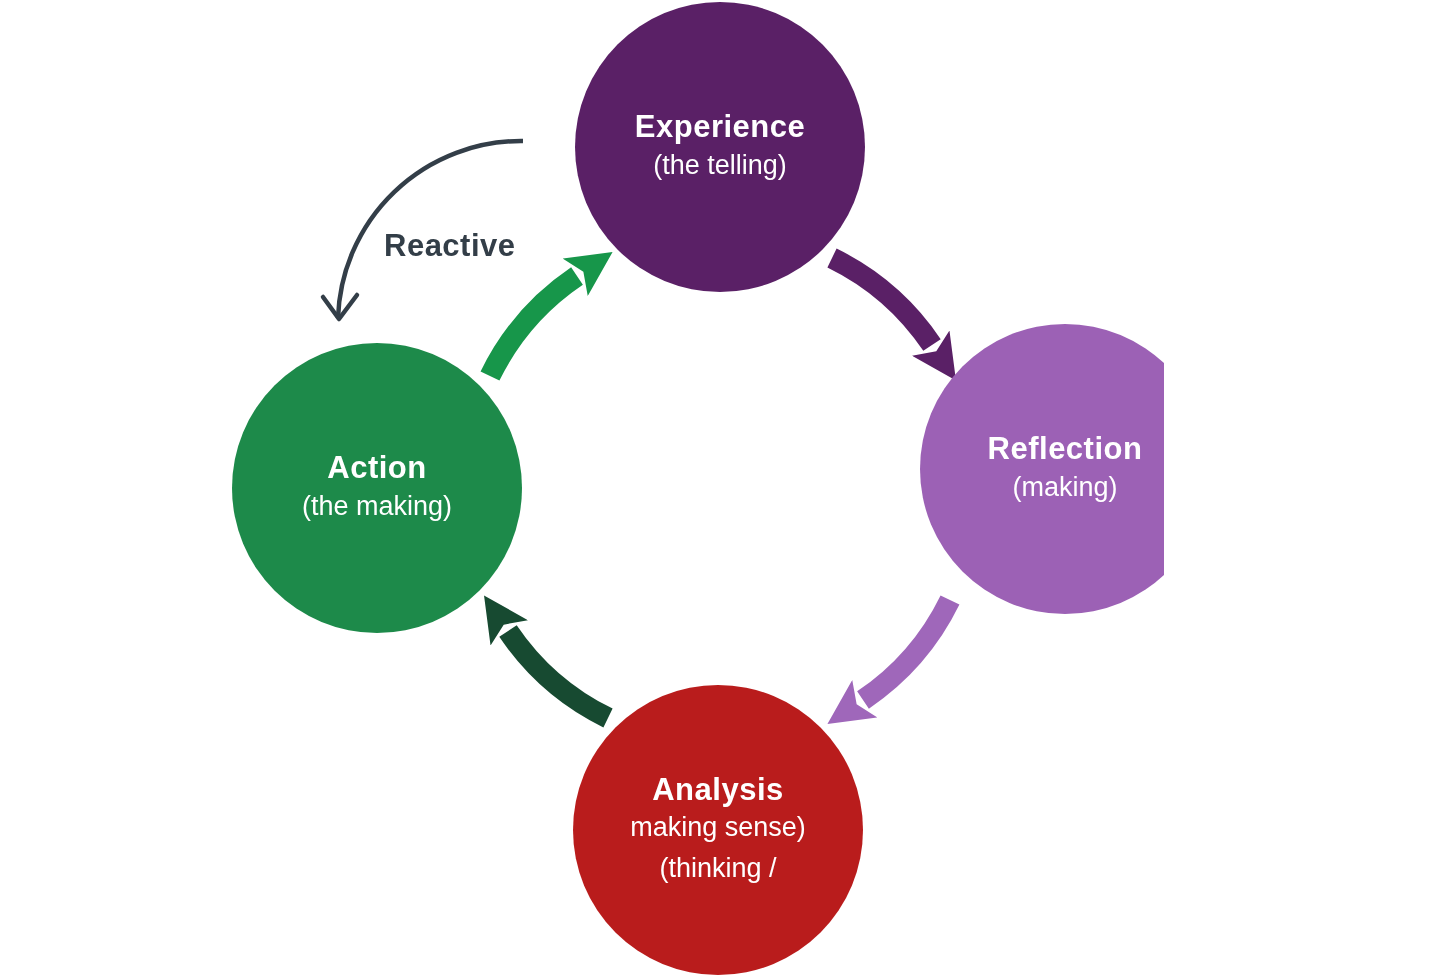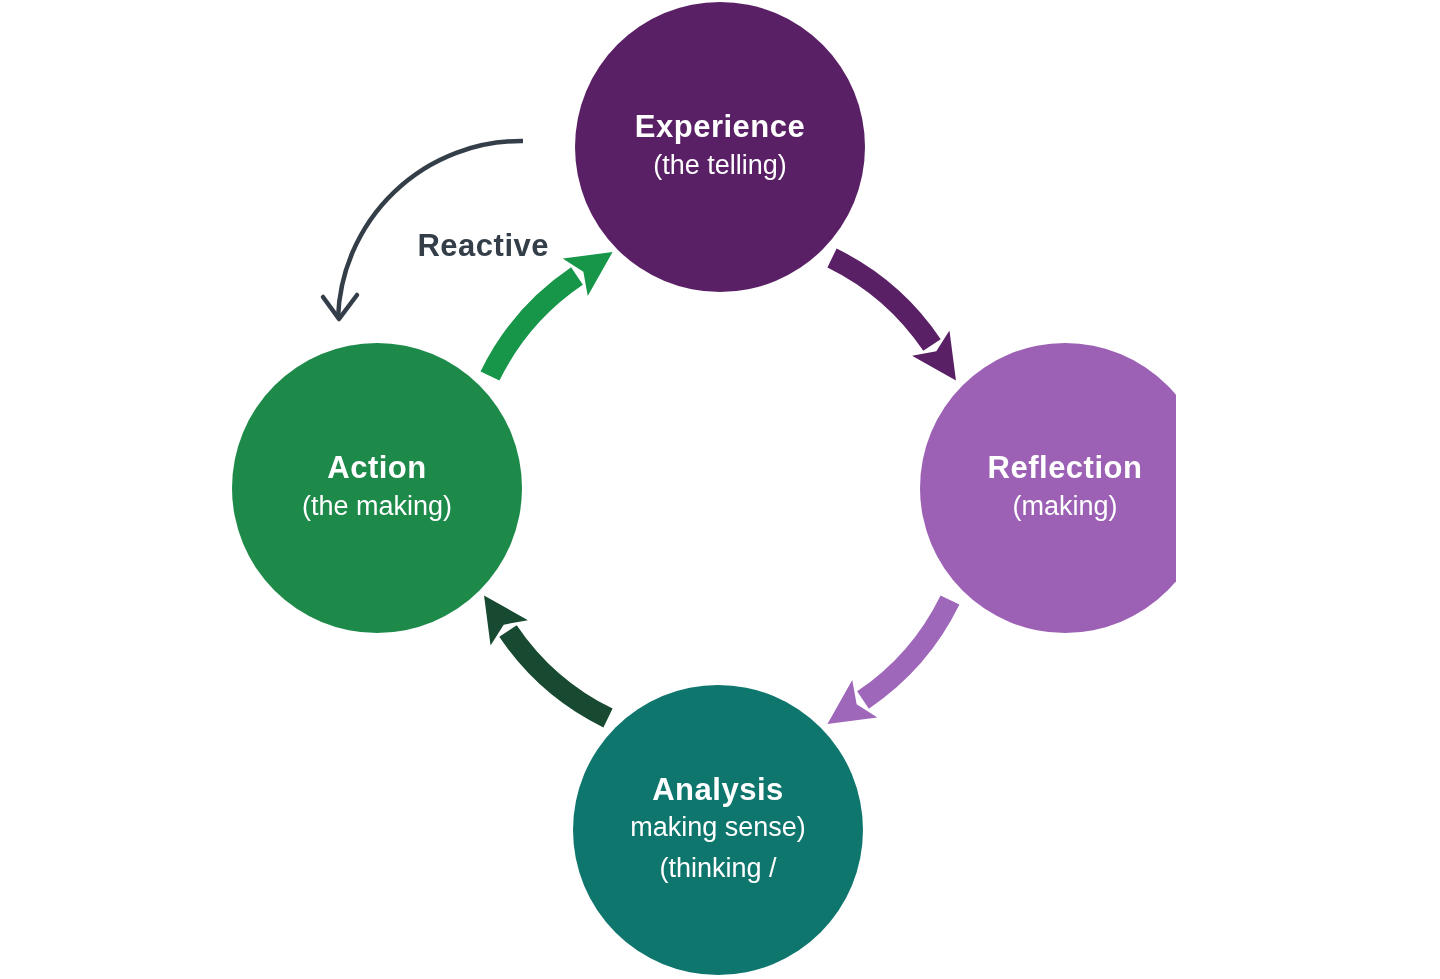--- a/index.html
+++ b/index.html
@@ -3,21 +3,20 @@
 <meta charset="utf-8">
 <style>
   html, body { margin: 0; padding: 0; background: #ffffff; }
   .canvas {
     position: relative;
     width: 1164px;
     height: 979px;
     background: #ffffff;
     overflow: hidden;
     font-family: "Liberation Sans", sans-serif;
-    padding-left: 12px;
   }
   .arrows-layer {
     position: absolute;
     left: 0; top: 0;
     width: 1440px; height: 979px;
   }
   .node {
     position: absolute;
     width: 290px;
     height: 290px;
@@ -35,29 +34,29 @@
     letter-spacing: 0.5px;
     line-height: 1.15;
   }
   .node .subtitle {
     font-size: 27px;
     font-weight: normal;
     margin-top: 0;
     line-height: 1.5;
   }
   .node-experience { left: 575px; top: 2px;   background: #5A2066; }
-  .node-reflection { left: 920px; top: 343px; background: #9C61B5; }
+  .node-reflection { left: 920px; top: 324px; background: #9C61B5; }
   .node-action     { left: 232px; top: 343px; background: #1D8A4A; }
-  .node-analysis   { left: 573px; top: 685px; background: #0f766e; }
+  .node-analysis   { left: 573px; top: 685px; background: #b91c1c; }
   .reactive-label {
     position: absolute;
     left: 384px;
     top: 228px;
     width: 165px;
-    text-align: right;
+    text-align: left;
     font-weight: bold;
     font-size: 31px;
     letter-spacing: 0.5px;
     color: #333E48;
   }
 </style>
 </head>
 <body>
 
 <div class="canvas">

